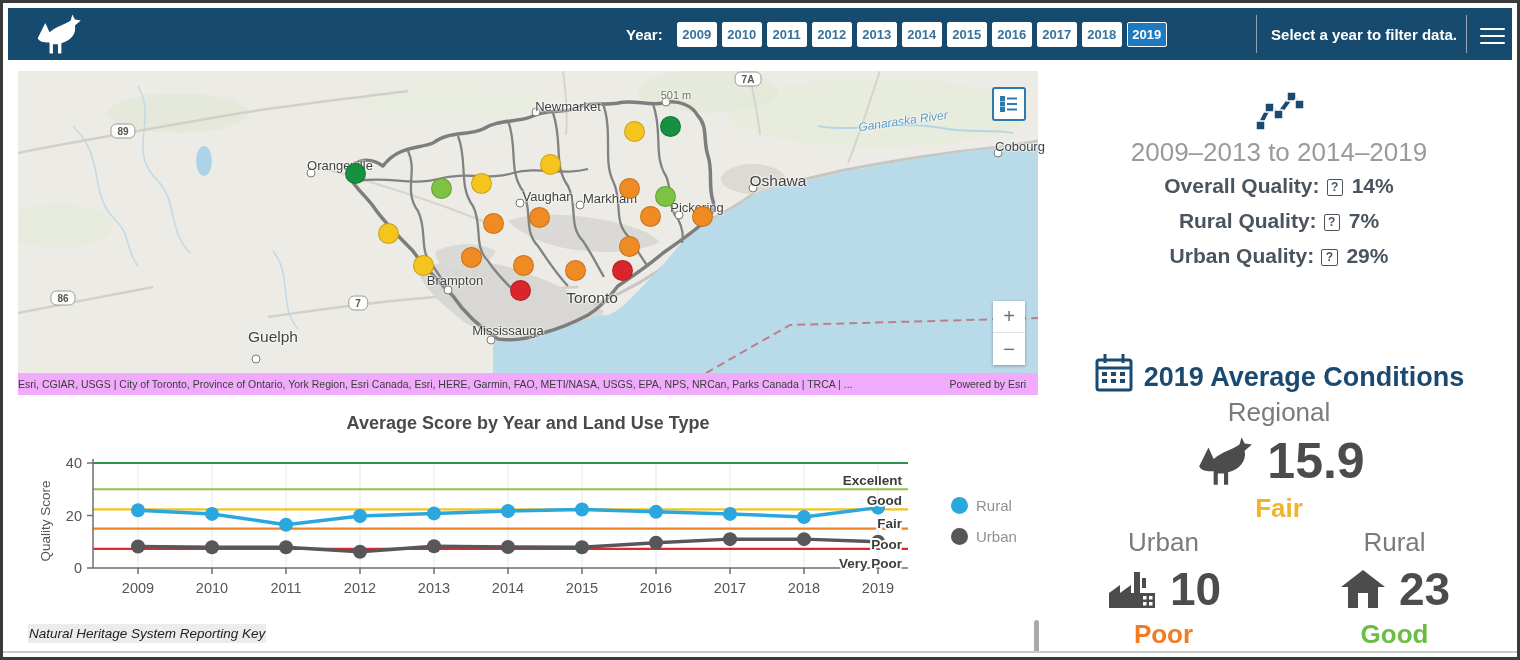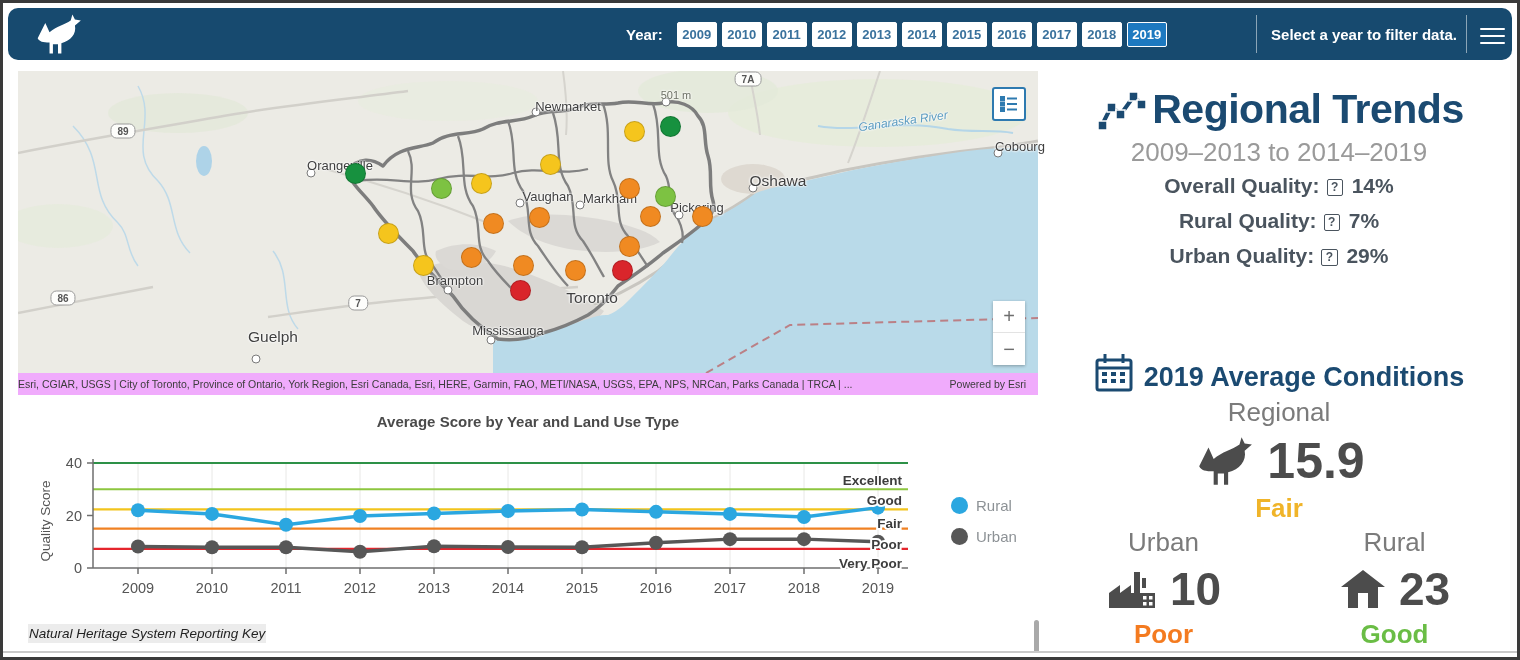--- a/index.html
+++ b/index.html
@@ -1,20 +1,20 @@
 <!DOCTYPE html>
 <html><head>
 <meta charset="utf-8">
 <style>
   html,body{margin:0;padding:0;background:#888;}
   #app{position:relative;width:1520px;height:660px;background:#fff;border:3px solid #3a3a3a;
        box-sizing:border-box;font-family:"Liberation Sans",sans-serif;overflow:hidden;}
 
   
-  .topbar{position:absolute;left:5px;top:5px;width:1504px;height:52px;background:#174a6f;border-radius:10px;}
+  .topbar{position:absolute;left:5px;top:5px;width:1504px;height:52px;background:#174a6f;}
   .logo{position:absolute;left:20px;top:4px;width:60px;height:44px;cursor:pointer;}
   .year-filter{position:absolute;left:618px;top:0;height:52px;display:flex;align-items:center;}
   .year-label{color:#fff;font-weight:bold;font-size:15px;margin-right:14px;}
   #year-buttons{display:flex;gap:5px;}
   .year-btn{width:40px;height:25px;border:1px solid #fff;border-radius:2px;background:#fff;
             color:#39719c;font-weight:bold;font-size:13px;font-family:inherit;cursor:pointer;
             display:flex;align-items:center;justify-content:center;padding:0;}
   .year-btn.active{background:#1d79c0;color:#fff;}
   .sep{position:absolute;width:1px;height:38px;top:7px;background:rgba(255,255,255,.5);}
   .sep1{left:1248px;} .sep2{left:1458px;}
@@ -46,21 +46,21 @@
   .zoom-ctrl button{width:32px;height:32px;background:#fff;border:none;color:#6e6e6e;font-size:20px;
        font-family:inherit;cursor:pointer;display:block;padding:0;}
   .zoom-ctrl button:first-child{border-bottom:1px solid #e3e3e3;}
   .attribution{position:absolute;left:0;top:302px;width:1020px;height:22px;background:#f0abfc;
        display:flex;justify-content:space-between;align-items:center;font-size:10.5px;color:#3c3c3c;}
   .attribution .powered{margin-right:12px;}
 
   
   .chart-wrap{position:absolute;left:15px;top:398px;width:1020px;height:215px;}
   .chart-title{position:absolute;left:0;top:12px;width:1020px;text-align:center;font-weight:bold;
-       color:#4a4a4a;font-size:15px;}
+       color:#4a4a4a;font-size:18px;}
   #chart-svg{position:absolute;left:0;top:2px;}
   .chart-legend{position:absolute;left:933px;top:96px;display:flex;flex-direction:column;gap:14px;}
   .leg-row{display:flex;align-items:center;gap:8px;}
   .leg-dot{width:17px;height:17px;border-radius:50%;}
   .leg-name{font-size:15px;color:#8d9296;}
 
   .footer-key{position:absolute;left:25px;top:621px;font-style:italic;font-size:13.5px;color:#222;
        background:#ececec;padding:2px 1px;cursor:pointer;}
   .scroll-thumb{position:absolute;left:1031px;top:617px;width:5px;height:33px;background:#a9a9a9;
        border-radius:3px;cursor:pointer;}
@@ -357,21 +357,20 @@
       <svg width="54" height="52" viewBox="0 0 54 52">
         <polyline points="8,42 17,24 27,31 40,13 47,21" fill="none" stroke="#1b4a71" stroke-width="4"></polyline>
         <g fill="#1b4a71" stroke="#fff" stroke-width="1.5">
           <rect x="4" y="38" width="9" height="9"></rect>
             <rect x="13" y="20" width="9" height="9"></rect>
           <rect x="22" y="27" width="9" height="9"></rect>
             <rect x="35" y="9" width="9" height="9"></rect>
           <rect x="43" y="17" width="9" height="9"></rect>
         </g>
       </svg>
-      <h1>Regional Trends</h1>
     </div>
     <div class="trends-sub">2009–2013 to 2014–2019</div>
     <div id="trend-stats">
         <div class="stat-row"><span>Overall Quality:</span><span class="tofu">?</span><span> 14%</span></div>
         <div class="stat-row"><span>Rural Quality:</span><span class="tofu">?</span><span> 7%</span></div>
         <div class="stat-row"><span>Urban Quality:</span><span class="tofu">?</span><span> 29%</span></div>
       </div>
 
     <div class="cond-title-row">
       <svg width="40" height="40" viewBox="0 0 40 40">

